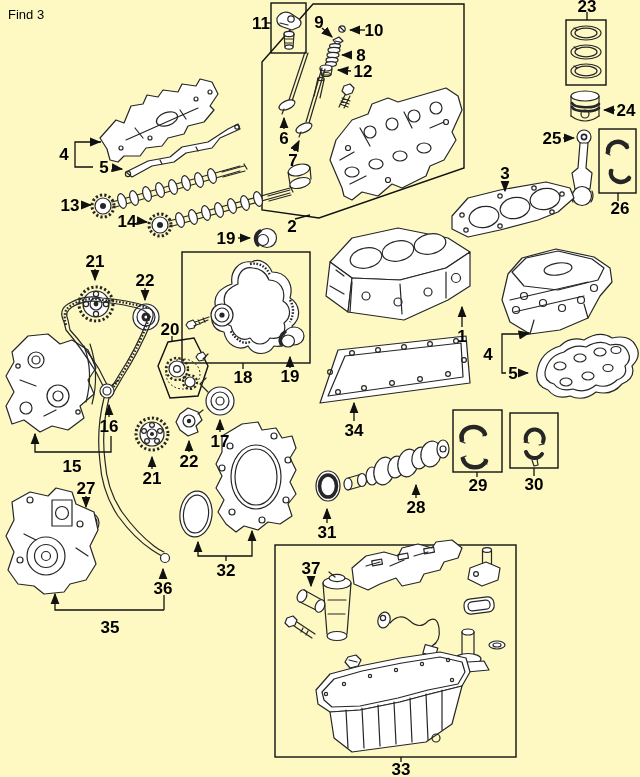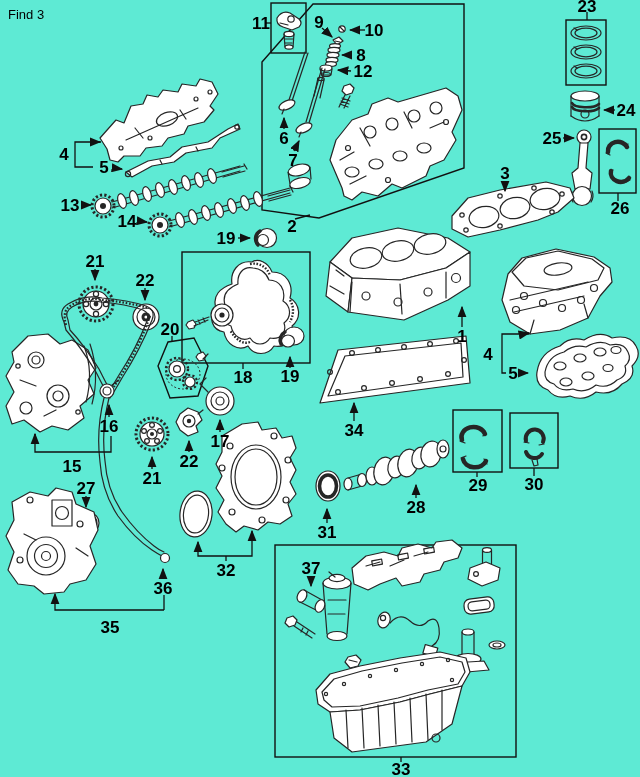--- a/index.html
+++ b/index.html
@@ -1,16 +1,16 @@
 <!DOCTYPE html>
 <html><head>
 <meta charset="utf-8">
 <style>
   html,body{margin:0;padding:0;background:#fff;}
-  #stage{position:relative;width:640px;height:777px;background:#5eead4;overflow:hidden;}
+  #stage{position:relative;width:640px;height:777px;background:#fef9c3;overflow:hidden;}
   svg{display:block;}
   .ln{fill:none;stroke:#262626;stroke-width:1.2;stroke-linejoin:round;stroke-linecap:round;}
   .fw{fill:#fff;stroke:#262626;stroke-width:1.2;stroke-linejoin:round;}
   .dk{fill:#262626;stroke:none;}
   .ld{fill:none;stroke:#111;stroke-width:1.3;}
   .bx{fill:none;stroke:#111;stroke-width:1.4;}
   .teeth{fill:none;stroke:#262626;stroke-width:3;stroke-dasharray:2.2 2.2;}
   .thick{fill:none;stroke:#262626;stroke-width:4.5;stroke-linecap:round;}
   .dash{fill:none;stroke:#262626;stroke-width:1;stroke-dasharray:2 2;}
   .callout{font:700 17px "Liberation Sans",sans-serif;fill:#000;}

